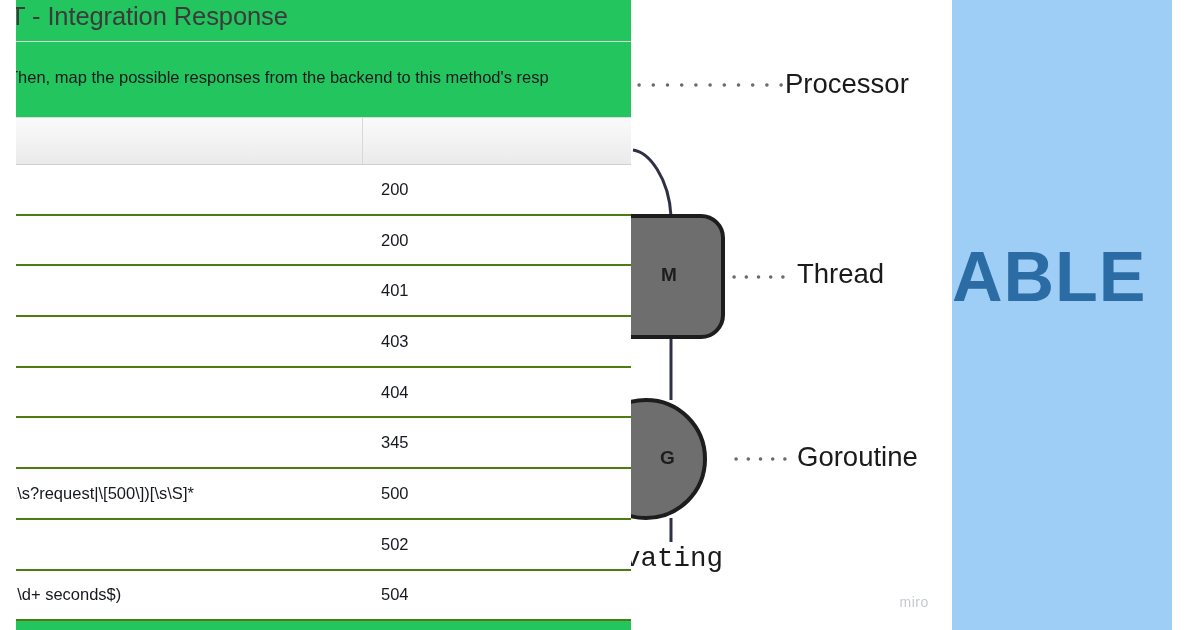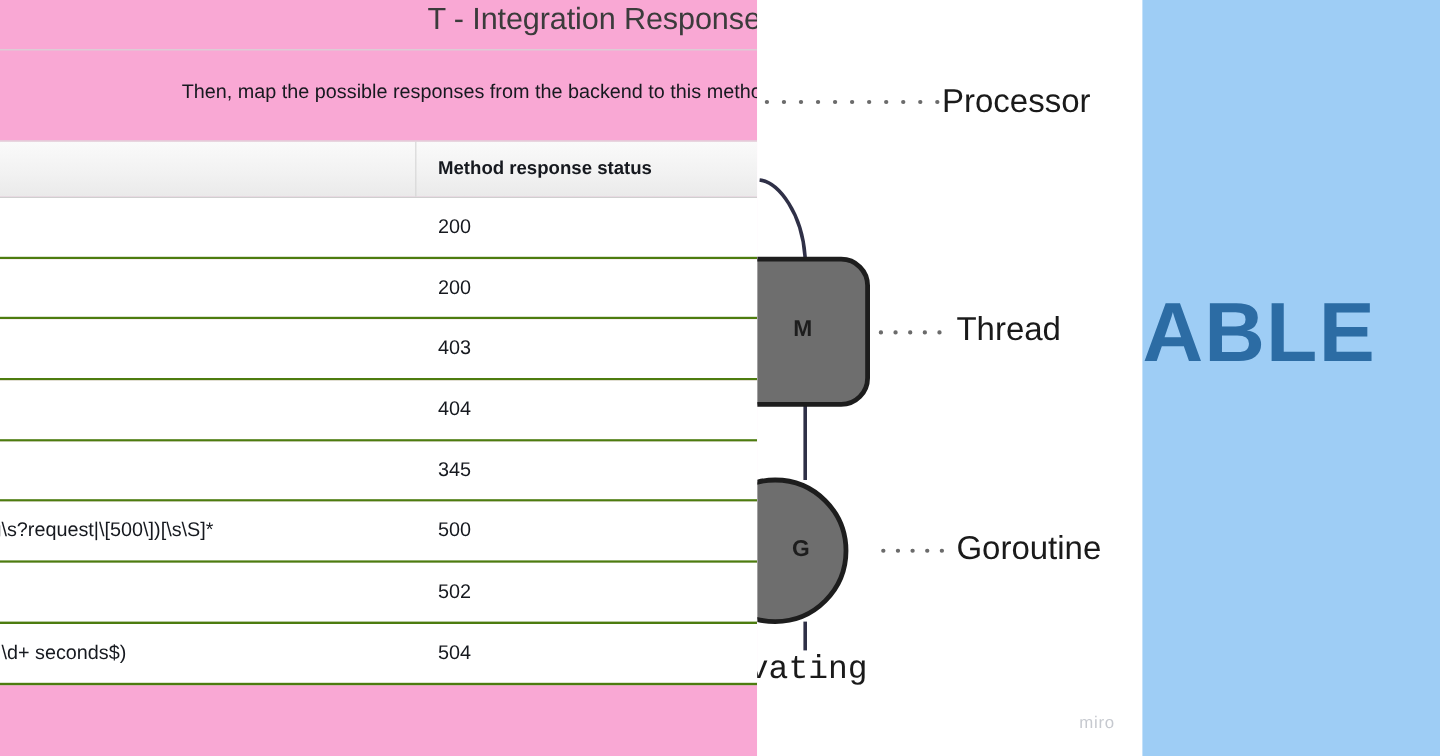--- a/index.html
+++ b/index.html
@@ -12,25 +12,24 @@
   #stage {
     position: relative;
     width: 1200px; height: 630px;
     background: #ffffff;
     overflow: hidden;
   }
 
   
   #doc-pane {
     position: absolute;
-    left: 0; top: 0;
+    left: 16px; top: 0;
     width: 631px; height: 630px;
-    background: #f9a8d4;
-    overflow: hidden;
-    text-align: right;
+    background: #22c55e;
+    overflow: hidden;
   }
   #doc-title {
     position: absolute;
     left: -6px; top: 2px;
     width: 640px;
     font-size: 25.5px;
     font-weight: 400;
     color: #3b3b3b;
     letter-spacing: -0.1px;
     white-space: nowrap;
@@ -155,21 +154,21 @@
     font-size: 14px;
     color: #c6c9cf;
     letter-spacing: 0.6px;
     font-family: "Liberation Sans", sans-serif;
   }
 
   
   #blue-panel {
     position: absolute;
     left: 952px; top: 0;
-    width: 248px; height: 630px;
+    width: 220px; height: 630px;
     background: #9ecdf5;
     overflow: hidden;
   }
   #blue-panel-word {
     position: absolute;
     left: 0px; top: 237px;
     font-size: 70px;
     font-weight: bold;
     color: #2c6ca4;
     letter-spacing: 1px;
@@ -187,32 +186,33 @@
     <div id="doc-title">T - Integration Response</div>
     <div id="title-rule"></div>
     <div id="doc-subtitle">Then, map the possible responses from the backend to this method's resp</div>
 
     <div id="resp-table">
 
       <div class="thead">
         <div class="th-left">
           <span></span>
         </div>
-        <div class="th-right">
-          <span>Method response status</span>
-        </div>
       </div>
 
       <div class="trow">
         <div class="cell-left"></div>
         <div class="cell-right">200</div>
       </div>
       <div class="trow">
         <div class="cell-left"></div>
         <div class="cell-right">200</div>
+      </div>
+      <div class="trow">
+        <div class="cell-left"></div>
+        <div class="cell-right">401</div>
       </div>
       <div class="trow">
         <div class="cell-left"></div>
         <div class="cell-right">403</div>
       </div>
       <div class="trow">
         <div class="cell-left"></div>
         <div class="cell-right">404</div>
       </div>
       <div class="trow">

